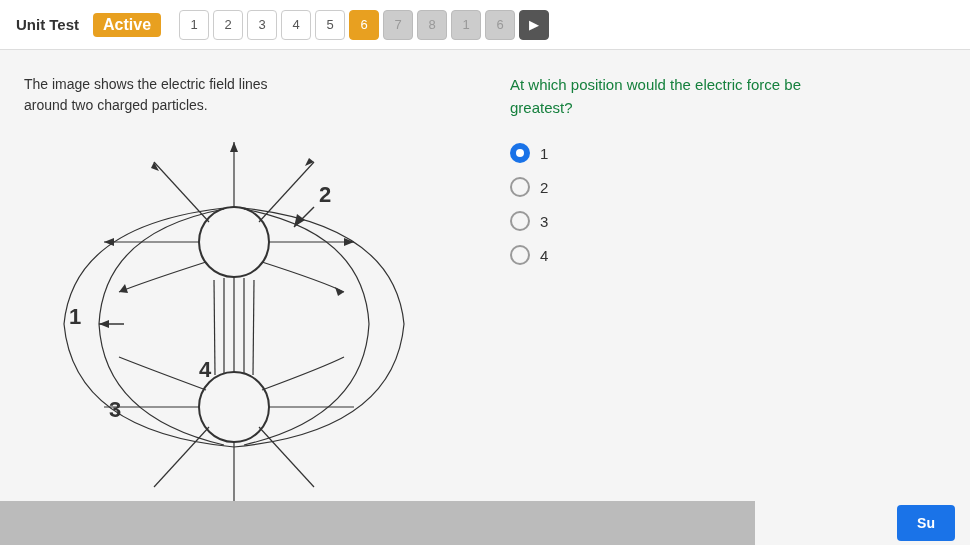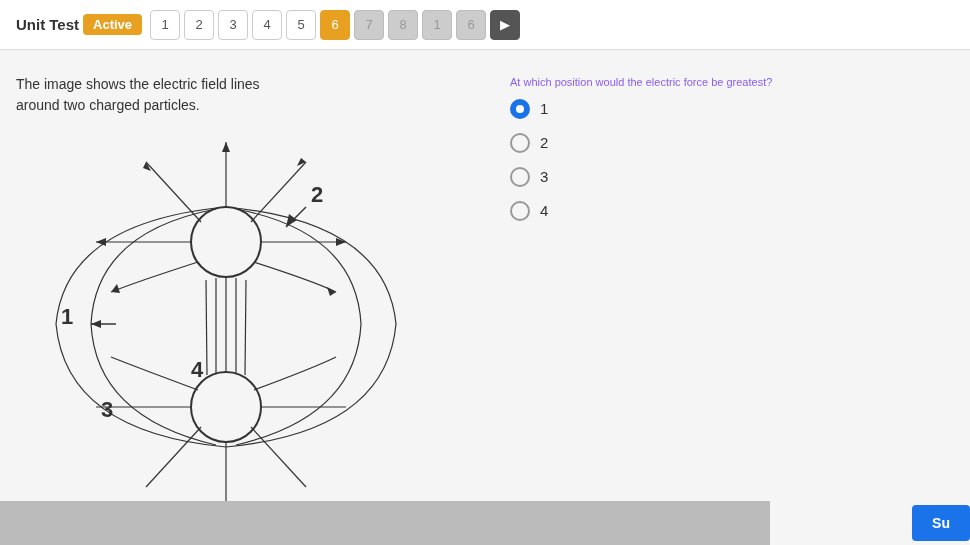--- a/index.html
+++ b/index.html
@@ -9,36 +9,37 @@
       width: 970px;
       height: 545px;
       overflow: hidden;
       position: relative;
     }
 
     .header {
       display: flex;
       align-items: center;
       padding: 24px 16px;
+      gap: 10px;
       background: #fff;
       border-bottom: 1px solid #ddd;
       height: 50px;
     }
 
     .unit-test-label {
       font-size: 15px;
       font-weight: 600;
       color: #333;
       margin-right: 4px;
     }
 
     .active-badge {
       background: #e8a020;
       color: #fff;
-      font-size: 13px;
+      font-size: 16px;
       font-weight: 600;
       padding: 3px 10px;
       border-radius: 4px;
       margin-right: 8px;
     }
 
     .nav-buttons {
       display: flex;
       align-items: center;
       gap: 4px;
@@ -78,21 +79,21 @@
     }
 
     .main-content {
       display: flex;
       height: calc(545px - 50px);
       background: #f5f5f5;
     }
 
     .left-panel {
       flex: 0 0 480px;
-      padding: 24px 20px 20px 16px;
+      padding: 24px 20px 20px 24px;
       position: relative;
     }
 
     .question-text {
       font-size: 14px;
       color: #333;
       line-height: 1.5;
       margin-bottom: 16px;
       max-width: 260px;
     }
@@ -108,24 +109,24 @@
       width: 100%;
       height: 100%;
     }
 
     .right-panel {
       flex: 1;
       padding: 24px 30px;
     }
 
     .right-question {
-      font-size: 11px;
-      color: #8b5cf6;
+      font-size: 15px;
+      color: #15803d;
       line-height: 1.5;
-      margin-bottom: 8px;
+      margin-bottom: 24px;
       max-width: 320px;
     }
 
     .options-list {
       display: flex;
       flex-direction: column;
       gap: 14px;
     }
 
     .option-item {
@@ -304,15 +305,15 @@
         <div class="radio-circle"></div>
         <span class="option-label">4</span>
       </div>
 
     </div>
   </div>
 
 </div>
 
 <div style="position:absolute; bottom:0; left:0; width:770px; height:44px; background:#bbb;"></div>
-<div style="position:absolute; bottom:0; right:0; width:200px; height:44px; background:#f5f5f5; display:flex; align-items:center; justify-content:flex-end; padding-right:0; gap:8px;">
+<div style="position:absolute; bottom:0; right:15px; width:200px; height:44px; background:#f5f5f5; display:flex; align-items:center; justify-content:flex-end; padding-right:0; gap:8px;">
   <button class="submit-btn">Su</button>
 </div>
 
 </body></html>

